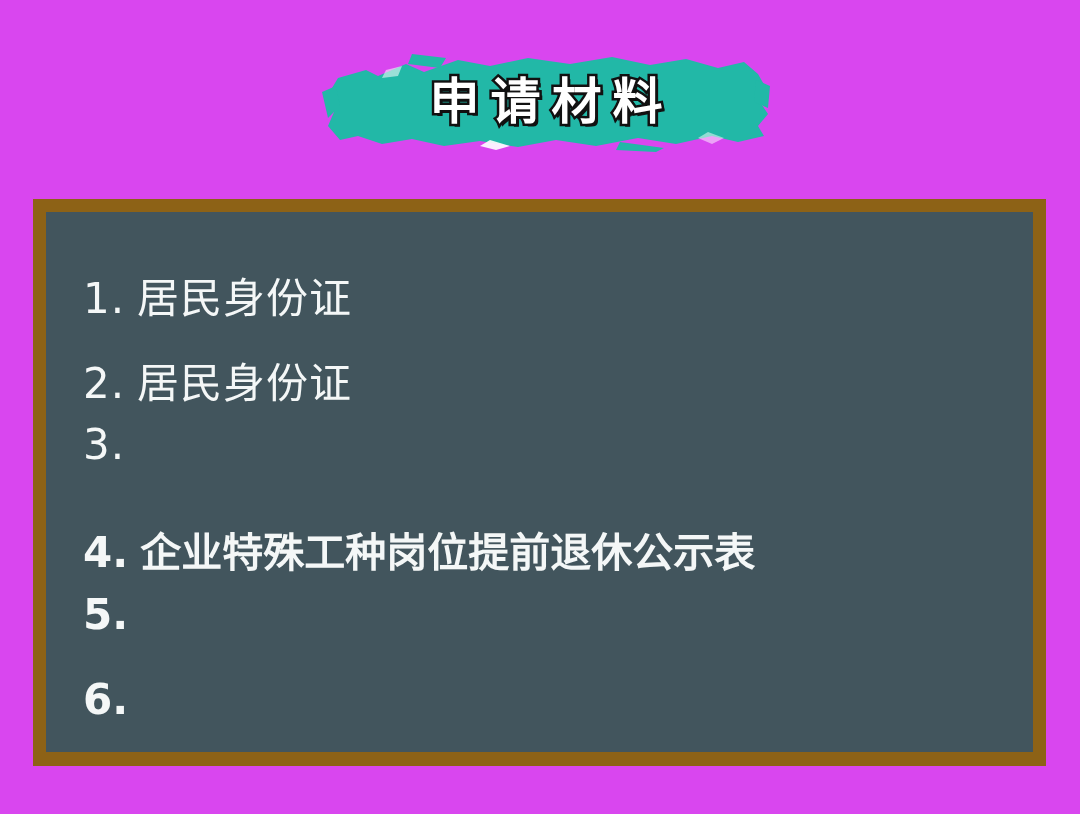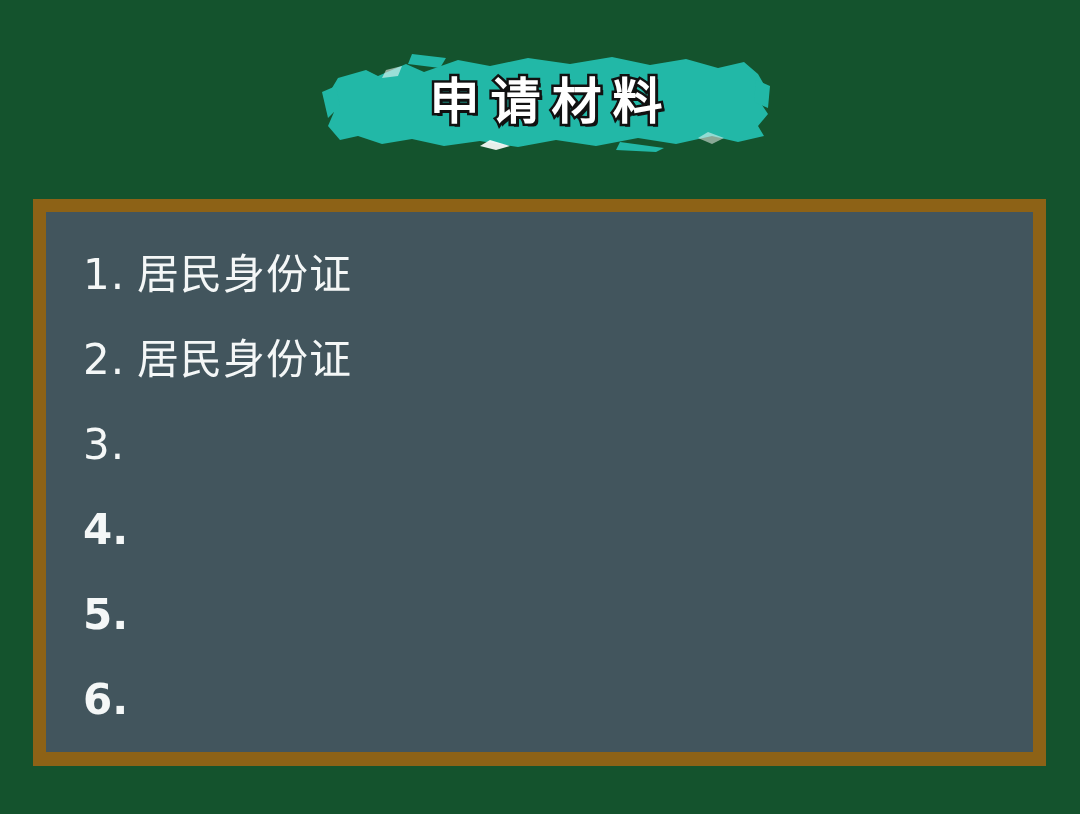--- a/index.html
+++ b/index.html
@@ -13,21 +13,21 @@
     background: #ffffff;
     font-family: "Liberation Sans", "DejaVu Sans", sans-serif;
     overflow: hidden;
     position: relative;
   }
 
   .page {
     position: relative;
     width: 1080px;
     height: 814px;
-    background: #14532d;
+    background: #d946ef;
     text-align: right;
   }
 
   
   .title-banner {
     position: absolute;
     left: 320px;
     top: 52px;
     width: 452px;
     height: 100px;
@@ -109,20 +109,21 @@
     margin-right: 12px;
     letter-spacing: 1px;
   }
 
   .item-text {
     font-family: Liberation Serif, serif;
     font-size: 42px;
     line-height: 1;
     font-weight: 400;
     letter-spacing: 1px;
+    margin-top: 24px;
   }
 
   
   .list-item.weight-bold .item-num,
   .list-item.weight-bold .item-text {
     font-weight: bold;
     letter-spacing: 0px;
   }
   .list-item.weight-bold .item-text {
     font-size: 41px;
@@ -167,20 +168,21 @@
           <span class="item-num">2.</span>
           <span class="item-text">居民身份证</span>
         </li>
 
         <li class="list-item">
           <span class="item-num">3.</span>
         </li>
 
         <li class="list-item weight-bold">
           <span class="item-num">4.</span>
+          <span class="item-text">企业特殊工种岗位提前退休公示表</span>
         </li>
 
         <li class="list-item weight-bold">
           <span class="item-num">5.</span>
         </li>
 
         <li class="list-item weight-bold">
           <span class="item-num">6.</span>
         </li>
 

